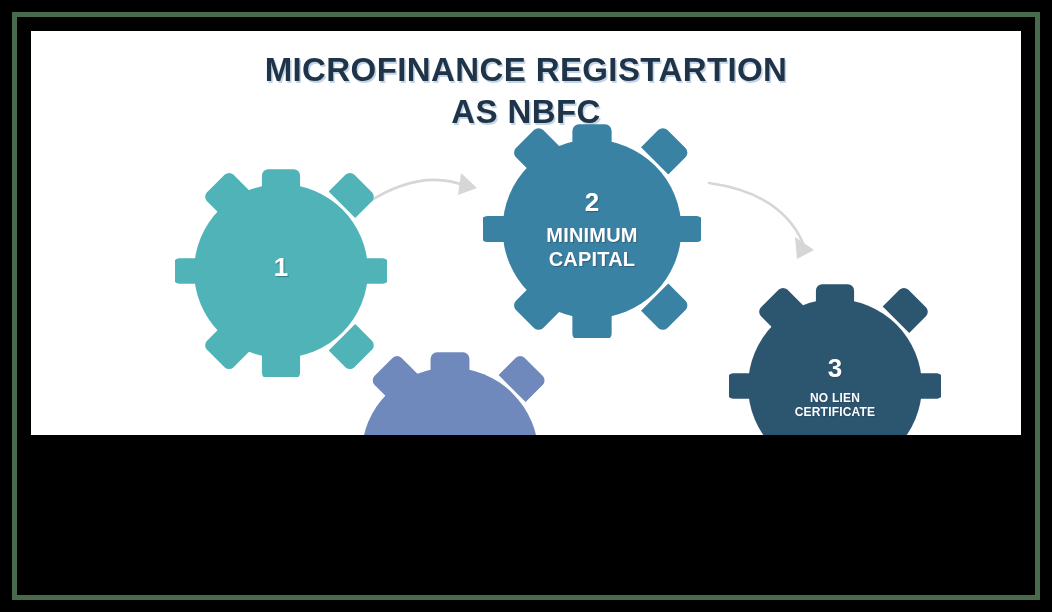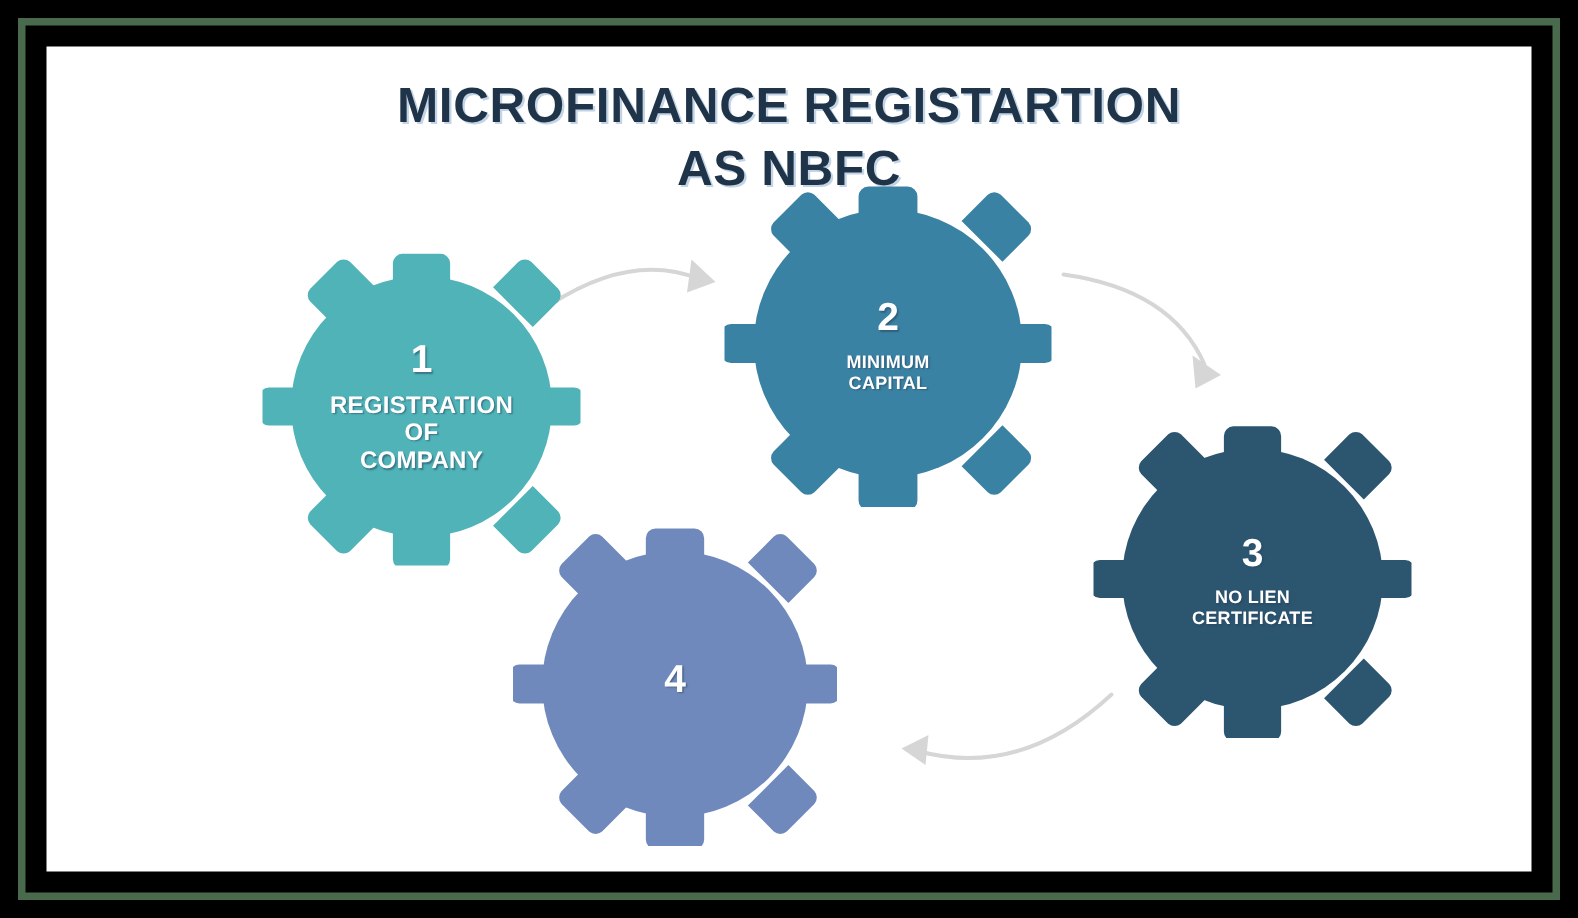--- a/index.html
+++ b/index.html
@@ -24,21 +24,21 @@
     position: absolute;
     left: 12px;  top: 12px;
     width: 1028px; height: 588px;
     background: #000000;
     border: 5px solid #4a6a4d;
   }
 
   .canvas {
     position: absolute;
     left: 31px; top: 31px;
-    width: 990px; height: 550px;
+    width: 990px; height: 404px;
     background: #ffffff;
     overflow: hidden;
     text-decoration: underline;
   }
 
   
   .title {
     position: absolute;
     left: 0; top: 18px;
     width: 990px;
@@ -101,21 +101,21 @@
     padding: 0 6px;
   }
 
   
   #gear-1 { left: 144px; top: 134px;  width: 212px; height: 212px; }
   #gear-1 .gear-num   { font-size: 26px; }
   #gear-1 .gear-label { font-size: 16px; }
 
   #gear-2 { left: 452px; top: 89px;  width: 218px; height: 218px; }
   #gear-2 .gear-num   { font-size: 26px; }
-  #gear-2 .gear-label { font-size: 12px; }
+  #gear-2 .gear-label { font-size: 20px; }
 
   #gear-3 { left: 698px; top: 249px; width: 212px; height: 212px; }
   #gear-3 .gear-num   { font-size: 26px; }
   #gear-3 .gear-label { font-size: 12px; }
 
   #gear-4 { left: 311px; top: 317px; width: 216px; height: 216px; }
   #gear-4 .gear-num   { font-size: 26px; }
   #gear-4 .gear-label { font-size: 16px; }
 
   
@@ -169,23 +169,20 @@
                  M4,88 h32 v24 h-32 a6,6 0 0 1 -6,-6 v-12 a6,6 0 0 1 6,-6 z
                  M164,88 h32 a6,6 0 0 1 6,6 v12 a6,6 0 0 1 -6,6 h-32 z
                  M30,26 l17,-17 a6,6 0 0 1 8,0 l16,16 -25,25 -16,-16 a6,6 0 0 1 0,-8 z
                  M145,25 l16,-16 a6,6 0 0 1 8,0 l17,17 a6,6 0 0 1 0,8 l-16,16 z
                  M30,174 l17,17 a6,6 0 0 0 8,0 l16,-16 -25,-25 -16,16 a6,6 0 0 0 0,8 z
                  M145,175 l16,16 a6,6 0 0 0 8,0 l17,-17 a6,6 0 0 0 0,-8 l-16,-16 z" fill="#4FB3B8"></path>
         <circle cx="100" cy="100" r="82" fill="#4FB3B8"></circle>
       </svg>
       <div class="gear-text">
         <div class="gear-num">1</div>
-        <div class="gear-label">REGISTRATION
-OF
-COMPANY</div>
       </div>
     </div>
 
     <div class="gear" id="gear-2">
       <svg viewBox="0 0 200 200">
         <path d="M88,4 h24 a6,6 0 0 1 6,6 v22 h-36 v-22 a6,6 0 0 1 6,-6 z
                  M88,168 h24 a6,6 0 0 1 6,6 v22 a6,6 0 0 1 -6,6 h-24 a6,6 0 0 1 -6,-6 v-22 a6,6 0 0 1 6,-6 z
                  M4,88 h32 v24 h-32 a6,6 0 0 1 -6,-6 v-12 a6,6 0 0 1 6,-6 z
                  M164,88 h32 a6,6 0 0 1 6,6 v12 a6,6 0 0 1 -6,6 h-32 z
                  M30,26 l17,-17 a6,6 0 0 1 8,0 l16,16 -25,25 -16,-16 a6,6 0 0 1 0,-8 z

